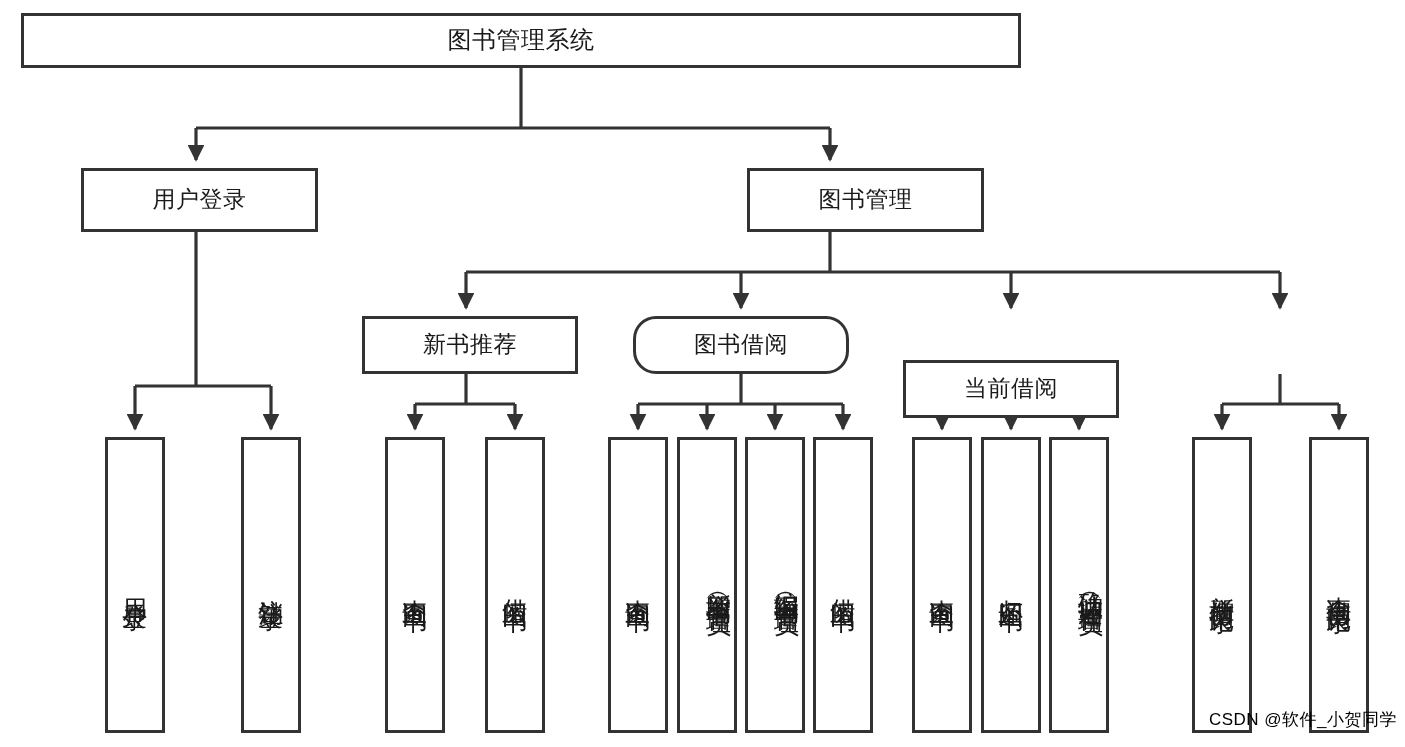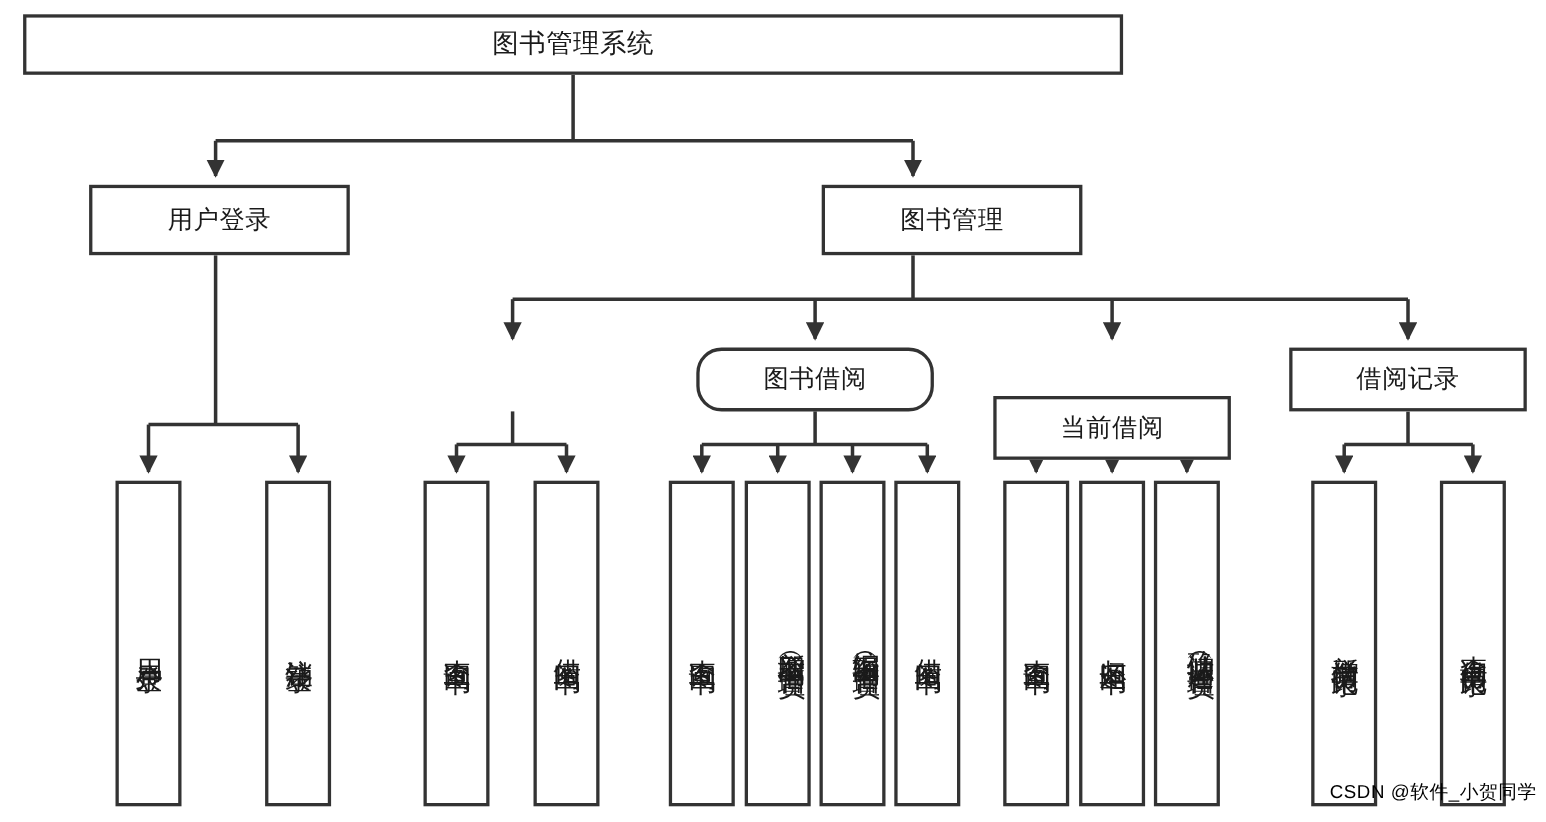--- a/index.html
+++ b/index.html
@@ -126,23 +126,23 @@
       <path d="M 1222 404 L 1222 429" marker-end="url(#arrow)"></path>
       <path d="M 1339 404 L 1339 429" marker-end="url(#arrow)"></path>
     </g>
   </svg>
 
   <div class="node node-h node-root" style="left:21px; top:13px; width:1000px; height:55px;">图书管理系统</div>
 
   <div class="node node-h" style="left:81px; top:168px; width:237px; height:64px;">用户登录</div>
   <div class="node node-h" style="left:711px; top:168px; width:237px; height:64px;margin-left:36px;">图书管理</div>
 
+  <div class="node node-h" style="left:362px; top:316px; width:216px; height:58px;">新书推荐</div>
   <div class="node node-h" style="left:633px; top:316px; width:216px; height:58px;border-radius:23px;">图书借阅</div>
   <div class="node node-h" style="left:903px; top:316px; width:216px; height:58px;margin-top:44px;">当前借阅</div>
-  <div class="node node-h" style="left:1172px; top:316px; width:216px; height:58px;">借阅记录</div>
 
   <div class="node node-v" style="left:105px; top:437px; width:60px; height:296px;">用户登录</div>
   <div class="node node-v" style="left:241px; top:437px; width:60px; height:296px;">注销登录</div>
 
   <div class="node node-v" style="left:385px; top:437px; width:60px; height:296px;">查询图书</div>
   <div class="node node-v" style="left:485px; top:437px; width:60px; height:296px;">借阅图书</div>
 
   <div class="node node-v" style="left:608px; top:437px; width:60px; height:296px;">查询图书</div>
   <div class="node node-v top-align" style="left:677px; top:437px; width:60px; height:296px;">新增图书（管理员）</div>
   <div class="node node-v top-align" style="left:745px; top:437px; width:60px; height:296px;">编辑图书（管理员）</div>

